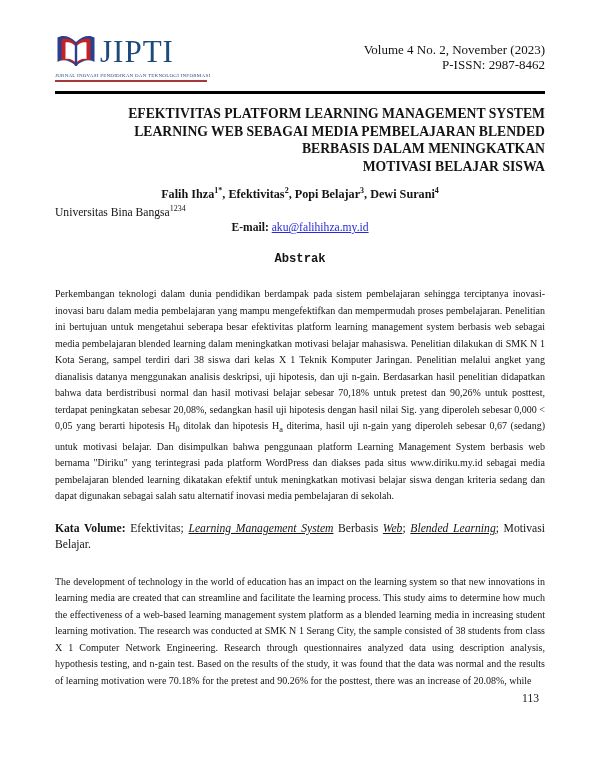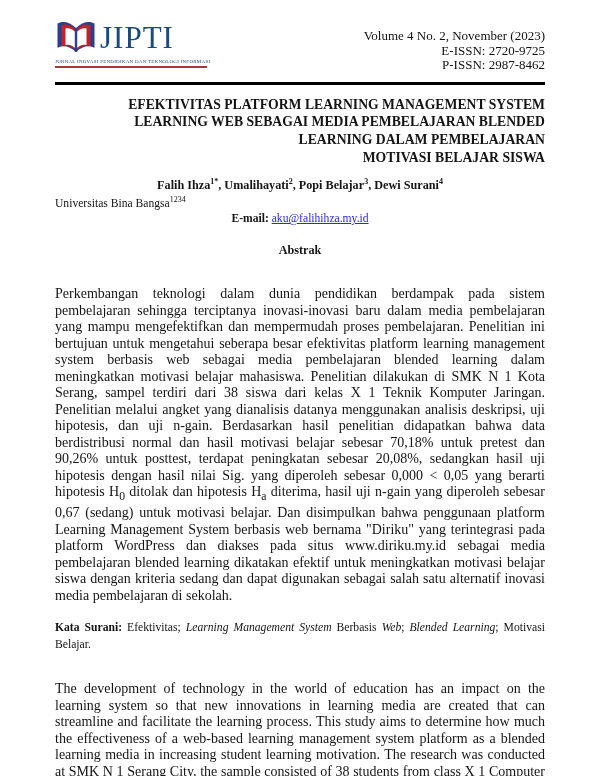--- a/index.html
+++ b/index.html
@@ -1,45 +1,45 @@
 <!DOCTYPE html>
 <html><head>
 <meta charset="utf-8">
 <style>
   html,body{margin:0;padding:0;background:#ffffff;}
   .page{
     width:600px;height:776px;background:#fff;box-sizing:border-box;
-    padding:20px 55px 0 55px;position:relative;overflow:hidden;
+    padding:34px 55px 0 55px;position:relative;overflow:hidden;
     font-family:"Liberation Serif","DejaVu Serif",serif;color:#141414;
   }
   
   .header{display:flex;justify-content:space-between;align-items:flex-start;}
   .logo-block{display:flex;flex-direction:column;}
   .logo-row{display:flex;align-items:center;gap:3px;}
   .logo-title{font-size:31px;line-height:34px;color:#1c4a7d;letter-spacing:1px;font-weight:normal;}
   .logo-caption{font-size:5px;letter-spacing:.25px;color:#28497e;margin-top:3px;white-space:nowrap;}
   .logo-underline{height:2px;background:#a43a3a;width:152px;margin-top:2px;}
   .header-right{text-align:right;font-size:13px;line-height:14.6px;padding-top:9px;color:#111;}
   .rule{border:0;border-top:3.2px solid #000;margin:9px 0 0 0;}
   
   .title{margin-top:11px;text-align:right;font-weight:bold;font-size:13.7px;line-height:17.6px;}
   .authors{margin-top:9px;text-align:center;font-weight:bold;font-size:12.2px;line-height:14px;}
   .authors sup,.affiliation sup{font-size:8px;}
   .affiliation{text-align:left;font-size:11.6px;line-height:14px;margin-top:1px;}
   .email-line{text-align:center;font-size:11.6px;line-height:14px;margin-top:1px;}
   .email-label{font-weight:bold;}
   a.link{color:#2a2ad8;text-decoration:underline;cursor:pointer;}
   
-  .abs-heading{margin-top:17px;text-align:center;font-weight:bold;font-size:12.2px;}
+  .abs-heading{margin-top:17px;text-align:center;font-weight:bold;font-size:12.2px;font-family:Liberation Mono, monospace;}
   .abs-heading.italic{font-style:italic;}
-  .paragraph{margin-top:28px;font-size:14px;line-height:16.5px;text-align:justify;}
+  .paragraph{margin-top:20px;font-size:10px;line-height:16.5px;text-align:justify;}
   .paragraph.italic{}
   .keywords{margin-top:16px;font-size:11.65px;line-height:16.5px;text-align:justify;}
   .kw-label{font-weight:bold;}
-  .kw-italic{font-style:italic;}
+  .kw-italic{font-style:italic;text-decoration:underline;}
   
   .page-number{text-align:right;font-size:11.6px;margin-top:3px;padding-right:6px;}
   .book-icon{display:block;}
 </style>
 </head>
 <body>
 
 <div class="page">
 
   <div class="header">
@@ -54,39 +54,38 @@
           <path d="M21 12.5 C24.5 8.5 29 7.5 31.5 8.5 L31.5 25 C27.5 24 23.5 26 21 29 Z" fill="#ffffff"></path>
           <rect x="19.8" y="8" width="2.4" height="24" fill="#2a3f8f"></rect>
         </svg>
         <span class="logo-title">JIPTI</span>
       </div>
       <div class="logo-caption">JURNAL INOVASI PENDIDIKAN DAN TEKNOLOGI INFORMASI</div>
       <div class="logo-underline"></div>
     </div>
     <div class="header-right">
       <div>Volume 4 No. 2, November (2023)</div>
-      <div>E-ISSN: 2720-9725</div>
       <div>P-ISSN: 2987-8462</div>
     </div>
   </div>
   <hr class="rule">
 
   <div class="title">
     <div>EFEKTIVITAS PLATFORM LEARNING MANAGEMENT SYSTEM</div>
     <div>LEARNING WEB SEBAGAI MEDIA PEMBELAJARAN BLENDED</div>
-    <div>LEARNING DALAM PEMBELAJARAN</div>
+    <div>BERBASIS DALAM MENINGKATKAN</div>
     <div>MOTIVASI BELAJAR SISWA</div>
   </div>
 
-  <div class="authors"><span>Falih Ihza</span><sup>1*</sup><span>, </span><span>Umalihayati</span><sup>2</sup><span>, </span><span>Popi Belajar</span><sup>3</sup><span>, </span><span>Dewi Surani</span><sup>4</sup></div>
+  <div class="authors"><span>Falih Ihza</span><sup>1*</sup><span>, </span><span>Efektivitas</span><sup>2</sup><span>, </span><span>Popi Belajar</span><sup>3</sup><span>, </span><span>Dewi Surani</span><sup>4</sup></div>
   <div class="affiliation"><span>Universitas Bina Bangsa</span><sup>1234</sup></div>
   <div class="email-line"><span class="email-label">E-mail:</span> <a class="link">aku@falihihza.my.id</a></div>
 
   <div class="abs-heading">Abstrak</div>
   <div class="paragraph"><span>Perkembangan teknologi dalam dunia pendidikan berdampak pada sistem pembelajaran sehingga terciptanya inovasi-inovasi baru dalam media pembelajaran yang mampu mengefektifkan dan mempermudah proses pembelajaran. Penelitian ini bertujuan untuk mengetahui seberapa besar efektivitas platform learning management system berbasis web sebagai media pembelajaran blended learning dalam meningkatkan motivasi belajar mahasiswa. Penelitian dilakukan di SMK N 1 Kota Serang, sampel terdiri dari 38 siswa dari kelas X 1 Teknik Komputer Jaringan. Penelitian melalui angket yang dianalisis datanya menggunakan analisis deskripsi, uji hipotesis, dan uji n-gain. Berdasarkan hasil penelitian didapatkan bahwa data berdistribusi normal dan hasil motivasi belajar sebesar 70,18% untuk pretest dan 90,26% untuk posttest, terdapat peningkatan sebesar 20,08%, sedangkan hasil uji hipotesis dengan hasil nilai Sig. yang diperoleh sebesar 0,000 &lt; 0,05 yang berarti hipotesis H</span><sub>0</sub><span> ditolak dan hipotesis H</span><sub>a</sub><span> diterima, hasil uji n-gain yang diperoleh sebesar 0,67 (sedang) untuk motivasi belajar. Dan disimpulkan bahwa penggunaan platform Learning Management System berbasis web bernama "Diriku" yang terintegrasi pada platform WordPress dan diakses pada situs www.diriku.my.id sebagai media pembelajaran blended learning dikatakan efektif untuk meningkatkan motivasi belajar siswa dengan kriteria sedang dan dapat digunakan sebagai salah satu alternatif inovasi media pembelajaran di sekolah.</span></div>
 
-  <div class="keywords"><span class="kw-label">Kata Surani:</span><span> Efektivitas; </span><span class="kw-italic">Learning Management System</span><span> Berbasis </span><span class="kw-italic">Web</span><span>; </span><span class="kw-italic">Blended Learning</span><span>; Motivasi Belajar.</span></div>
+  <div class="keywords"><span class="kw-label">Kata Volume:</span><span> Efektivitas; </span><span class="kw-italic">Learning Management System</span><span> Berbasis </span><span class="kw-italic">Web</span><span>; </span><span class="kw-italic">Blended Learning</span><span>; Motivasi Belajar.</span></div>
 
   <div class="paragraph italic">The development of technology in the world of education has an impact on the learning system so that new innovations in learning media are created that can streamline and facilitate the learning process. This study aims to determine how much the effectiveness of a web-based learning management system platform as a blended learning media in increasing student learning motivation. The research was conducted at SMK N 1 Serang City, the sample consisted of 38 students from class X 1 Computer Network Engineering. Research through questionnaires analyzed data using description analysis, hypothesis testing, and n-gain test. Based on the results of the study, it was found that the data was normal and the results of learning motivation were 70.18% for the pretest and 90.26% for the posttest, there was an increase of 20.08%, while</div>
 
   <div class="page-number">113</div>
 
 </div>
 
 </body></html>

